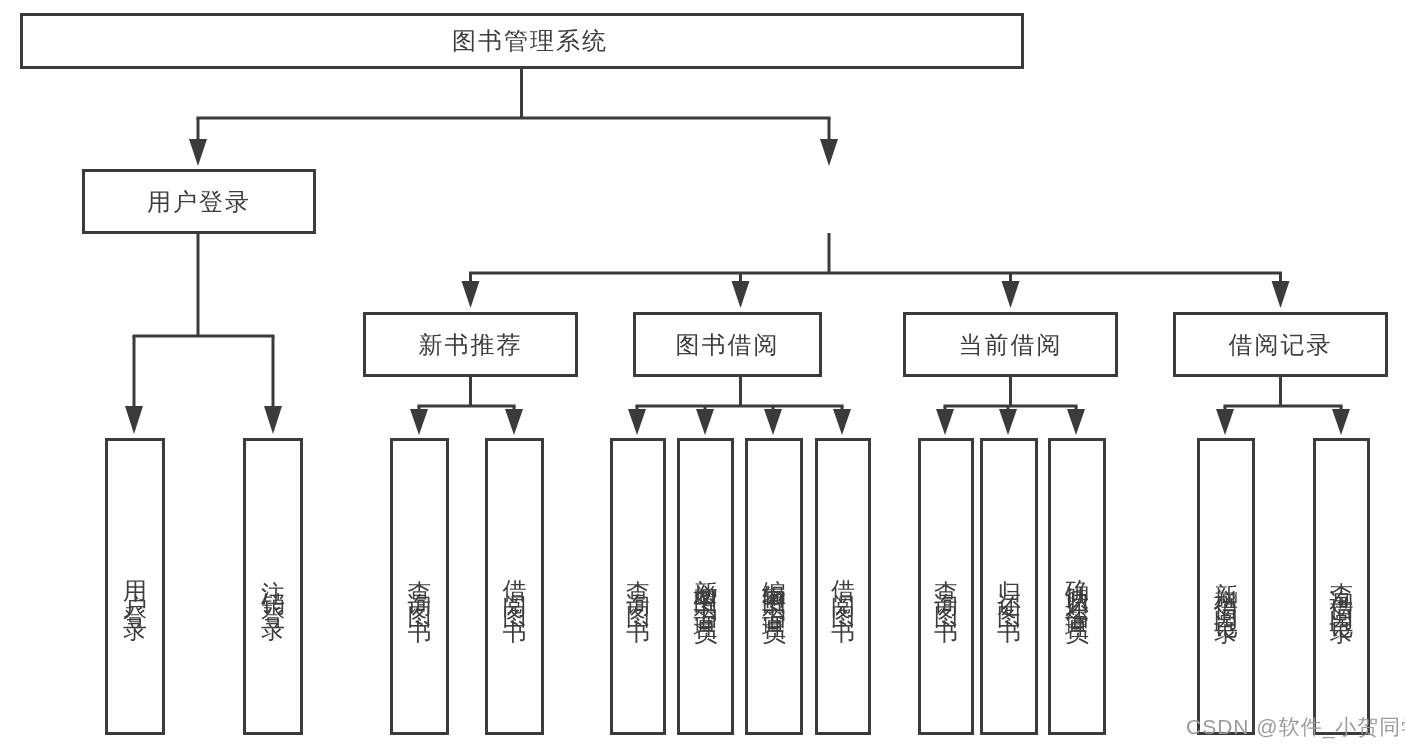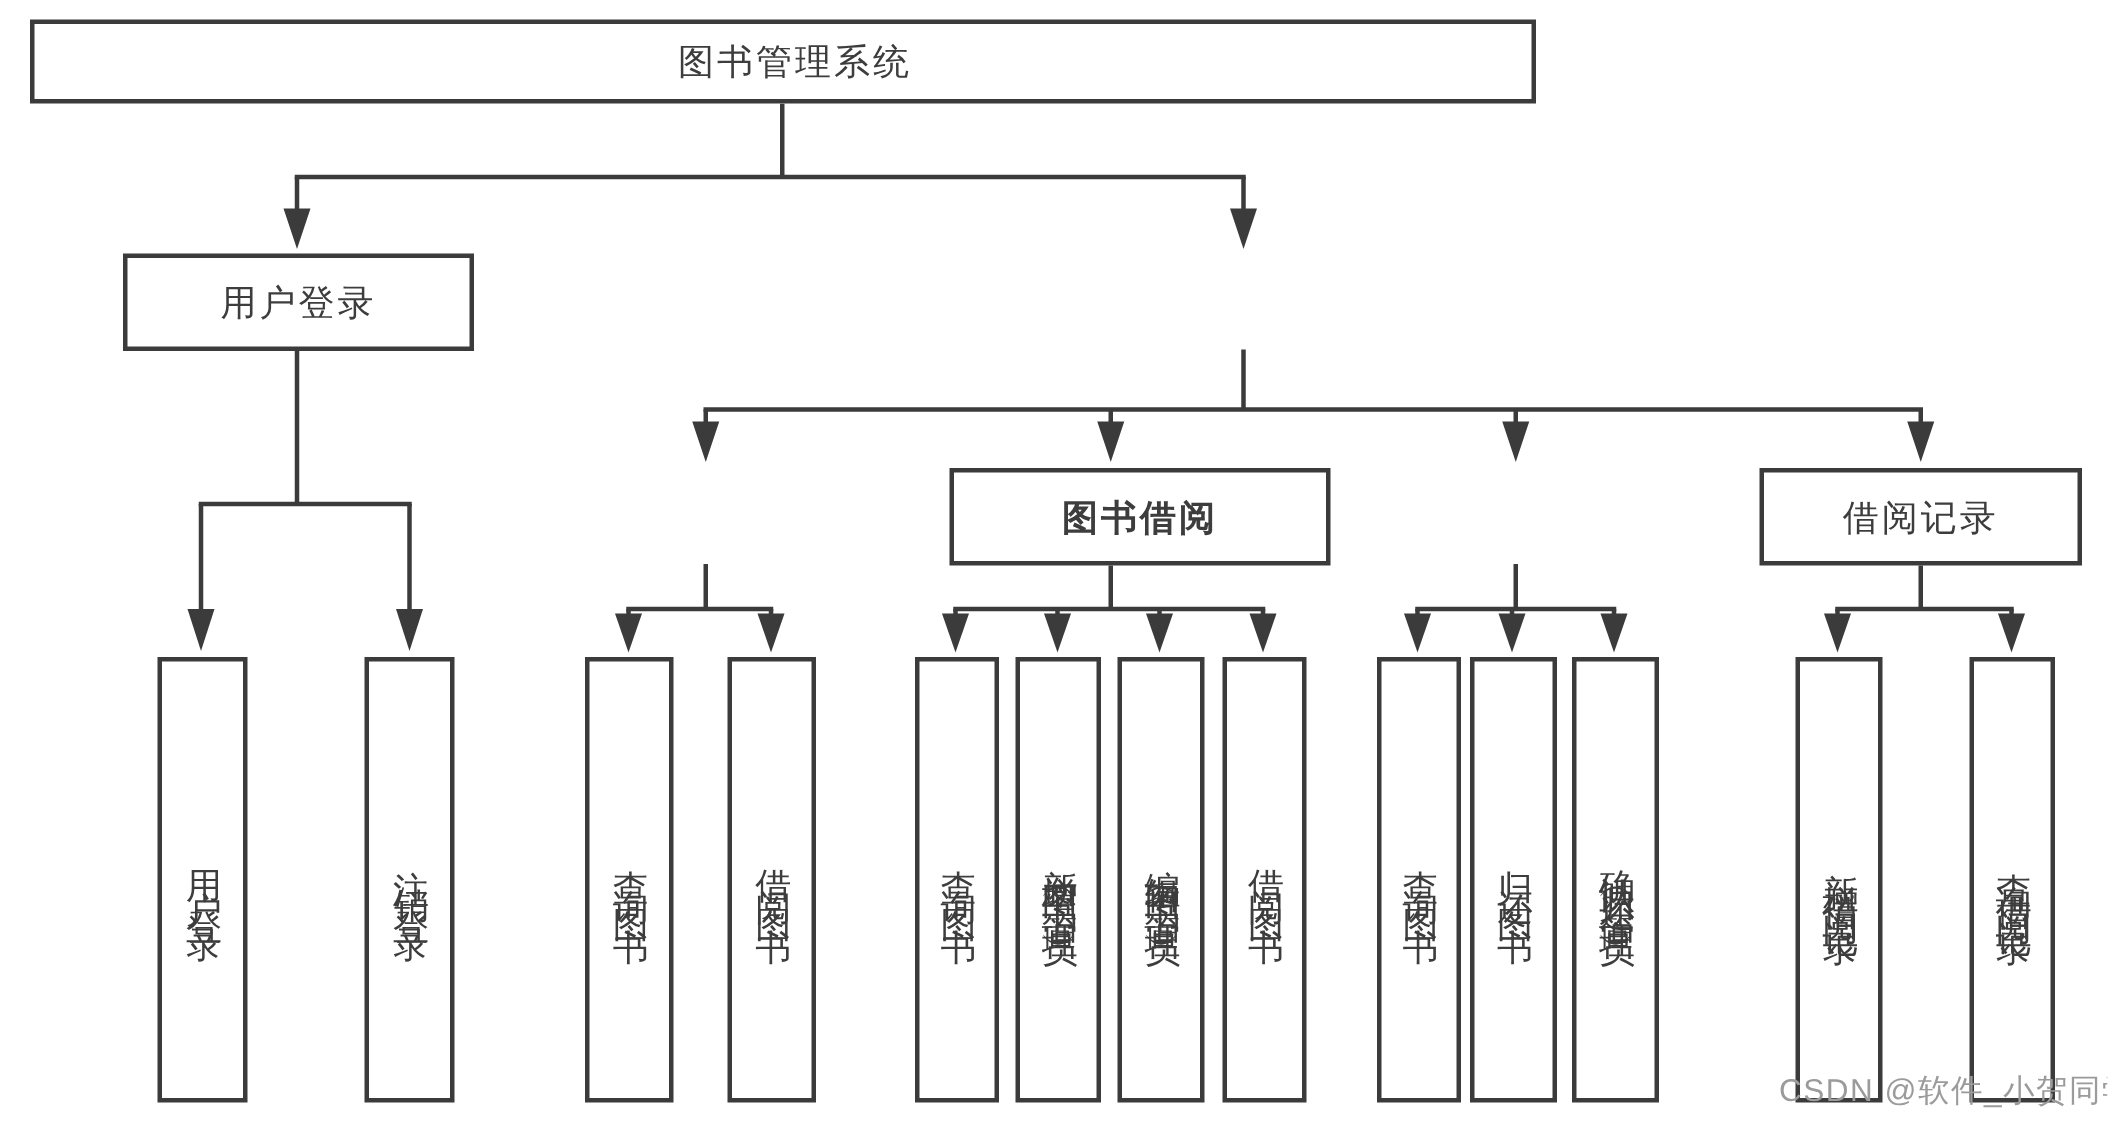--- a/index.html
+++ b/index.html
@@ -120,22 +120,28 @@
   </svg>
 
   <div class="box" style="left:20px;top:13px;width:1004px;height:56px;padding-left:16px;">
     <span>图书管理系统</span>
   </div>
 
   <div class="box" style="left:82px;top:169px;width:234px;height:65px;">
     <span>用户登录</span>
   </div>
 
-  <div class="box" style="left:633px;top:312px;width:254px;height:65px;font-weight:bold;">
+  <div class="box" style="left:363px;top:312px;width:215px;height:65px;">
+    <span>新书推荐</span>
+  </div>
+  <div class="box" style="left:633px;top:312px;width:189px;height:65px;">
     <span>图书借阅</span>
+  </div>
+  <div class="box" style="left:903px;top:312px;width:215px;height:65px;">
+    <span>当前借阅</span>
   </div>
   <div class="box" style="left:1173px;top:312px;width:215px;height:65px;">
     <span>借阅记录</span>
   </div>
 
   <div class="leaf" style="left:105px;width:60px;">
     <span class="vtext loose">用户登录</span>
   </div>
   <div class="leaf" style="left:243px;width:60px;">
     <span class="vtext loose">注销登录</span>

